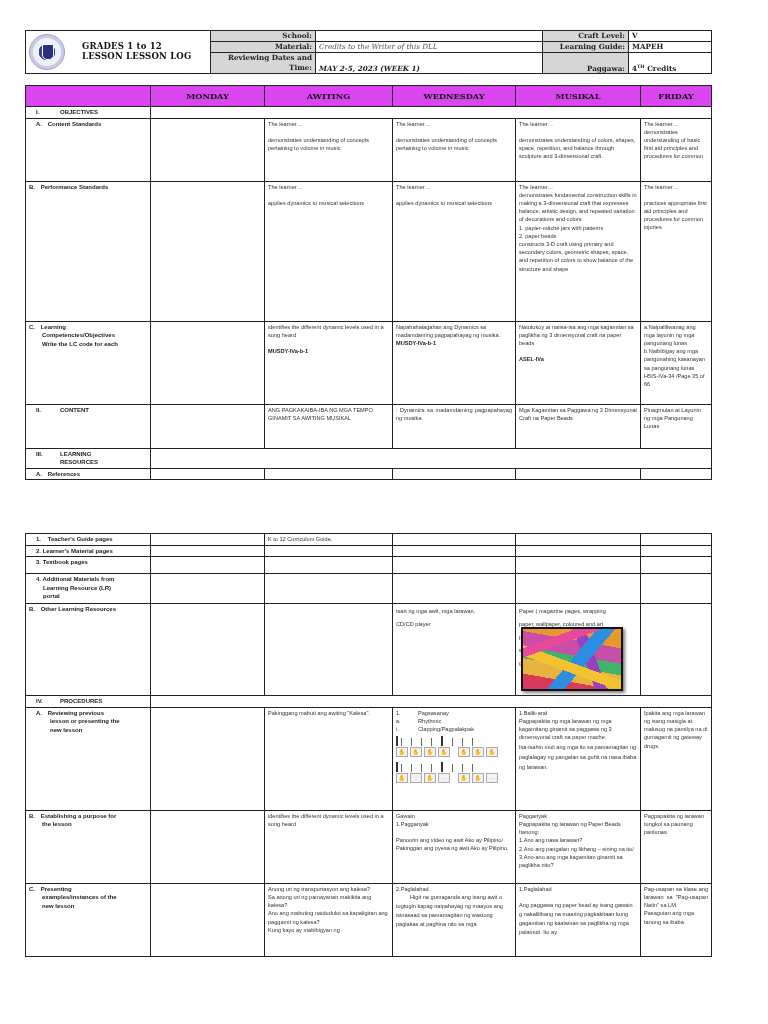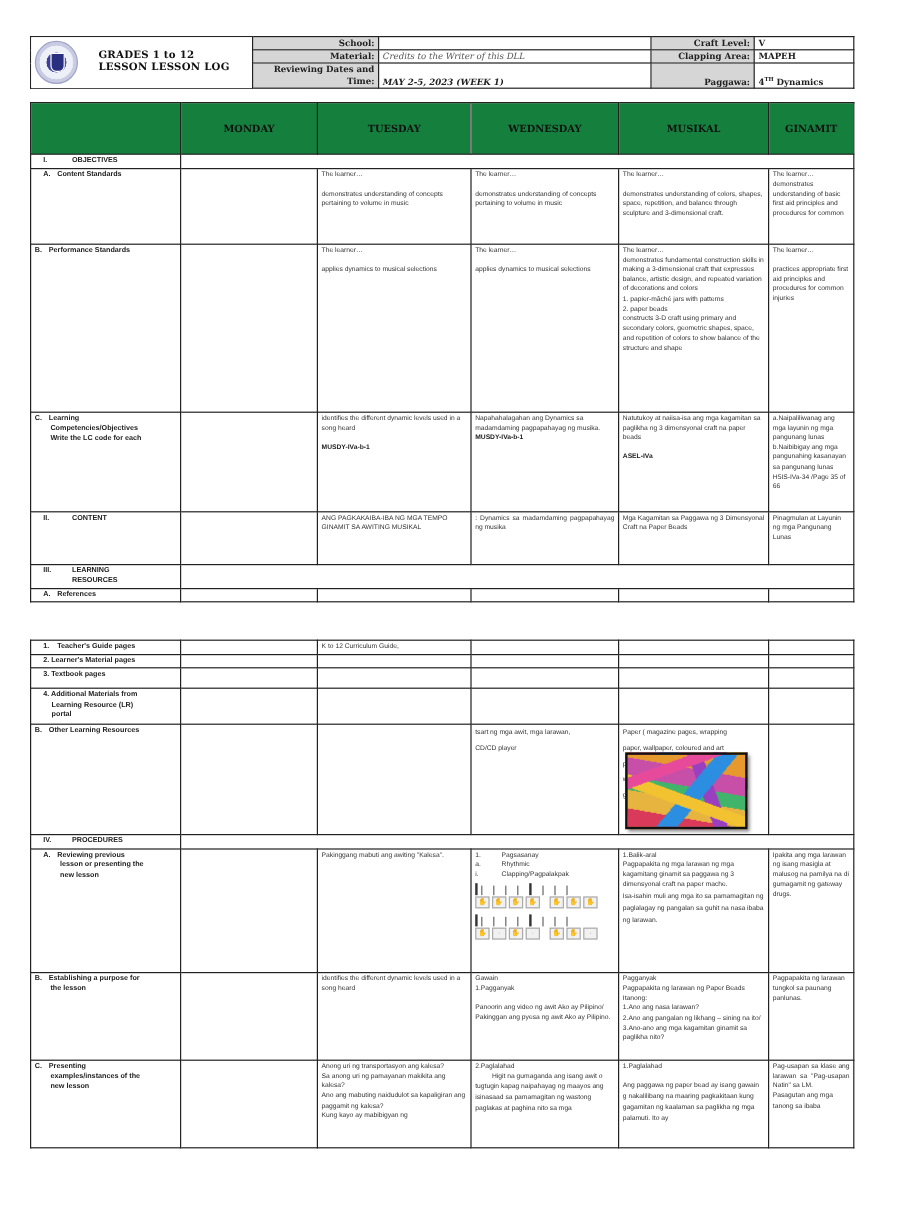--- a/index.html
+++ b/index.html
@@ -9,21 +9,21 @@
   .hdr td { font-family: "DejaVu Serif", serif; font-size: 7.2px; font-weight: bold; padding: 0 3px; }
   .hdr .lbl { background: #d6d6d6; text-align: right; }
   .hdr .val { background: #fff; font-weight: bold; }
   .hdr .val.ital { font-style: italic; font-weight: normal; color: #555; }
   .logo-cell { background: #fff; vertical-align: middle; position: relative; }
   .logo { position: absolute; left: 3px; top: 3px; width: 34px; height: 34px; border-radius: 50%; background: radial-gradient(circle at 50% 50%, #3a3f9a 0 34%, #eef0f7 35% 58%, #c9cbe3 59% 100%); border: 1px solid #9ea3c8; }
   .logo::after { content: ""; position: absolute; left: 12px; top: 9px; width: 10px; height: 14px; background: #2b2f7f; border-radius: 0 0 5px 5px; border: 1px solid #fff; }
   .doc-title { position: absolute; left: 56px; top: 10px; font-family: "DejaVu Serif", serif; font-weight: bold; font-size: 8.5px; line-height: 10px; letter-spacing: 0.2px; color: #111; }
   .main td { font-size: 5.6px; line-height: 8.2px; color: #333; }
   .main td.lab { font-weight: bold; color: #222; font-size: 6px; line-height: 8.6px; }
-  .main .dayrow td { background: #15803d; font-family: "DejaVu Serif", serif; font-weight: bold; font-size: 8.2px; text-align: center; color: #111; padding: 16px 2px; line-height: 10px; }
+  .main .dayrow td { background: #d946ef; font-family: "DejaVu Serif", serif; font-weight: bold; font-size: 8.2px; text-align: center; color: #111; padding: 5px 2px; line-height: 10px; }
   .ind2 { padding-left: 10px !important; }
   .b { font-weight: bold; color: #222; }
   .sec-num { display: inline-block; width: 24px; }
   .let { display: inline-block; width: 10px; }
   p { margin: 0; }
   .gap { height: 8px; }
   .just { text-align: justify; }
   .beads { position: absolute; width: 98px; height: 60px; border: 2px solid #111; box-shadow: 2px 2px 3px rgba(0,0,0,0.5);
     background:
       linear-gradient(160deg, transparent 0 20%, #e84a9b 20% 30%, transparent 30%),
@@ -59,52 +59,52 @@
       </div>
     </td>
     <td class="lbl">School:</td>
     <td class="val"></td>
     <td class="lbl">Craft Level:</td>
     <td class="val">V</td>
   </tr>
   <tr style="height:11px">
     <td class="lbl">Material:</td>
     <td class="val ital">Credits to the Writer of this DLL</td>
-    <td class="lbl">Clapping Area:</td>
+    <td class="lbl">Learning Guide:</td>
     <td class="val">MAPEH</td>
   </tr>
   <tr style="height:21px">
     <td class="lbl" style="vertical-align:top; line-height:10px;">
       <div>Reviewing Dates and</div>
       <div>Time:</div>
     </td>
     <td class="val" style="vertical-align:bottom;font-style:italic;">MAY 2-5, 2023 (WEEK 1)</td>
     <td class="lbl" style="vertical-align:bottom;">Paggawa:</td>
-    <td class="val" style="vertical-align:bottom;"><span>4</span><sup style="font-size:4.5px">TH</sup><span> Dynamics</span></td>
+    <td class="val" style="vertical-align:bottom;"><span>4</span><sup style="font-size:4.5px">TH</sup><span> Credits</span></td>
   </tr>
 </tbody>
   </table>
 
 <table class="main" style="left:25px; top:85px; width:686px;">
   <colgroup>
     <col style="width:125px">
       <col style="width:114px">
       <col style="width:128px">
       <col style="width:123px">
       <col style="width:125px">
       <col style="width:71px">
   </colgroup>
   <tbody>
       <tr class="dayrow" style="height:12px">
     <td></td>
     <td>MONDAY</td>
-    <td>TUESDAY</td>
+    <td>AWITING</td>
     <td>WEDNESDAY</td>
     <td>MUSIKAL</td>
-    <td>GINAMIT</td>
+    <td>FRIDAY</td>
   </tr>
   <tr style="height:9px">
     <td class="lab ind2"><span class="sec-num">I.</span><span>OBJECTIVES</span></td>
     <td colspan="5"></td>
   </tr>
 
   <tr style="height:63px">
     <td class="lab ind2"><span class="let">A.</span> <span>Content Standards</span></td>
     <td></td>
     <td>

